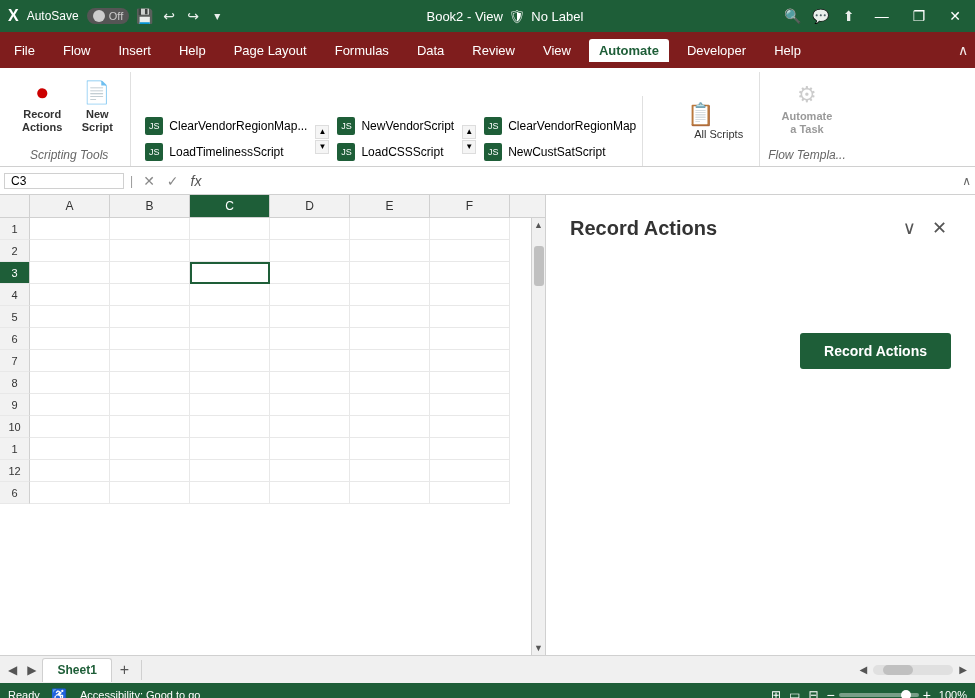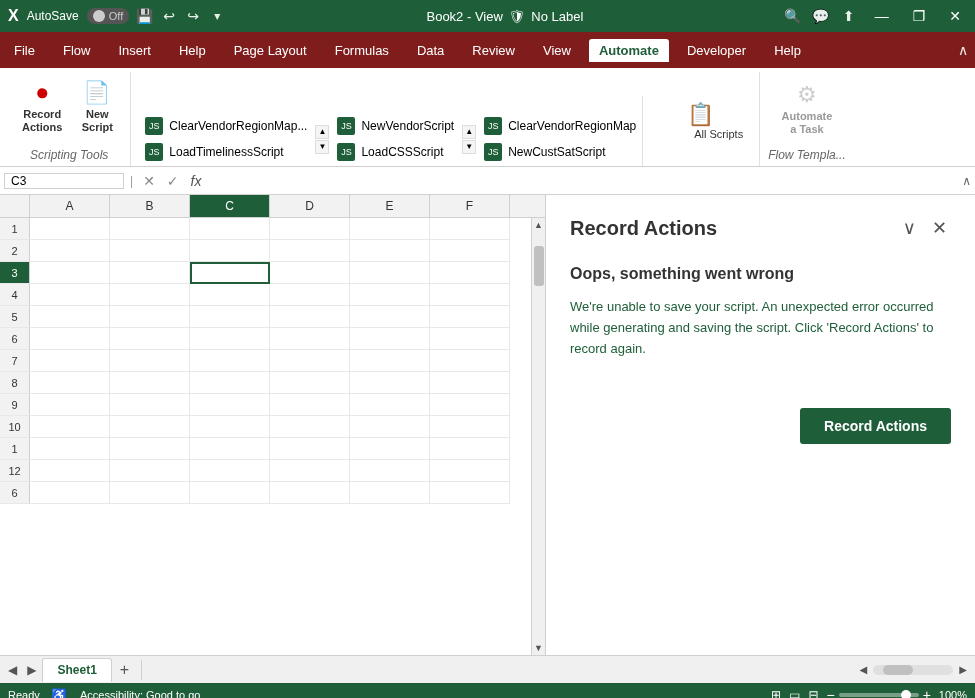--- a/index.html
+++ b/index.html
@@ -196,20 +196,21 @@
     .scroll-arrow { width: 14px; height: 14px; display: flex; align-items: center; justify-content: center; font-size: 9px; cursor: pointer; color: #555; }
 
     
     .side-panel {
       width: 430px;
       background: white;
       border-left: 1px solid #d0d0d0;
       display: flex;
       flex-direction: column;
       padding: 20px 24px;
+      gap: 28px;
     }
     .side-panel-header {
       display: flex; justify-content: space-between; align-items: center;
       margin-bottom: 20px;
     }
     .side-panel-title { font-size: 20px; font-weight: 600; color: #333; }
     .side-panel-controls { display: flex; gap: 8px; }
     .side-panel-ctrl { font-size: 18px; cursor: pointer; color: #555; padding: 2px 4px; }
 
     .error-box {
@@ -568,24 +569,20 @@
   </div>
 
   <div class="side-panel">
     <div class="side-panel-header">
       <span class="side-panel-title">Record Actions</span>
       <div class="side-panel-controls">
         <span class="side-panel-ctrl">∨</span>
         <span class="side-panel-ctrl">✕</span>
       </div>
     </div>
-    <div class="error-box">
-      <div class="error-title">Oops, something went wrong</div>
-      <div class="error-message">We're unable to save your script. An unexpected error occurred while generating and saving the script. Click 'Record Actions' to record again.</div>
-    </div>
     <div style="display:flex;justify-content:flex-end;margin-top:20px;">
       <button class="record-actions-btn">Record Actions</button>
     </div>
   </div>
 </div>
 
 <div class="sheet-tabs-bar">
   <div class="sheet-nav-btn">◀</div>
   <div class="sheet-nav-btn">▶</div>
   <div class="sheet-tab">

